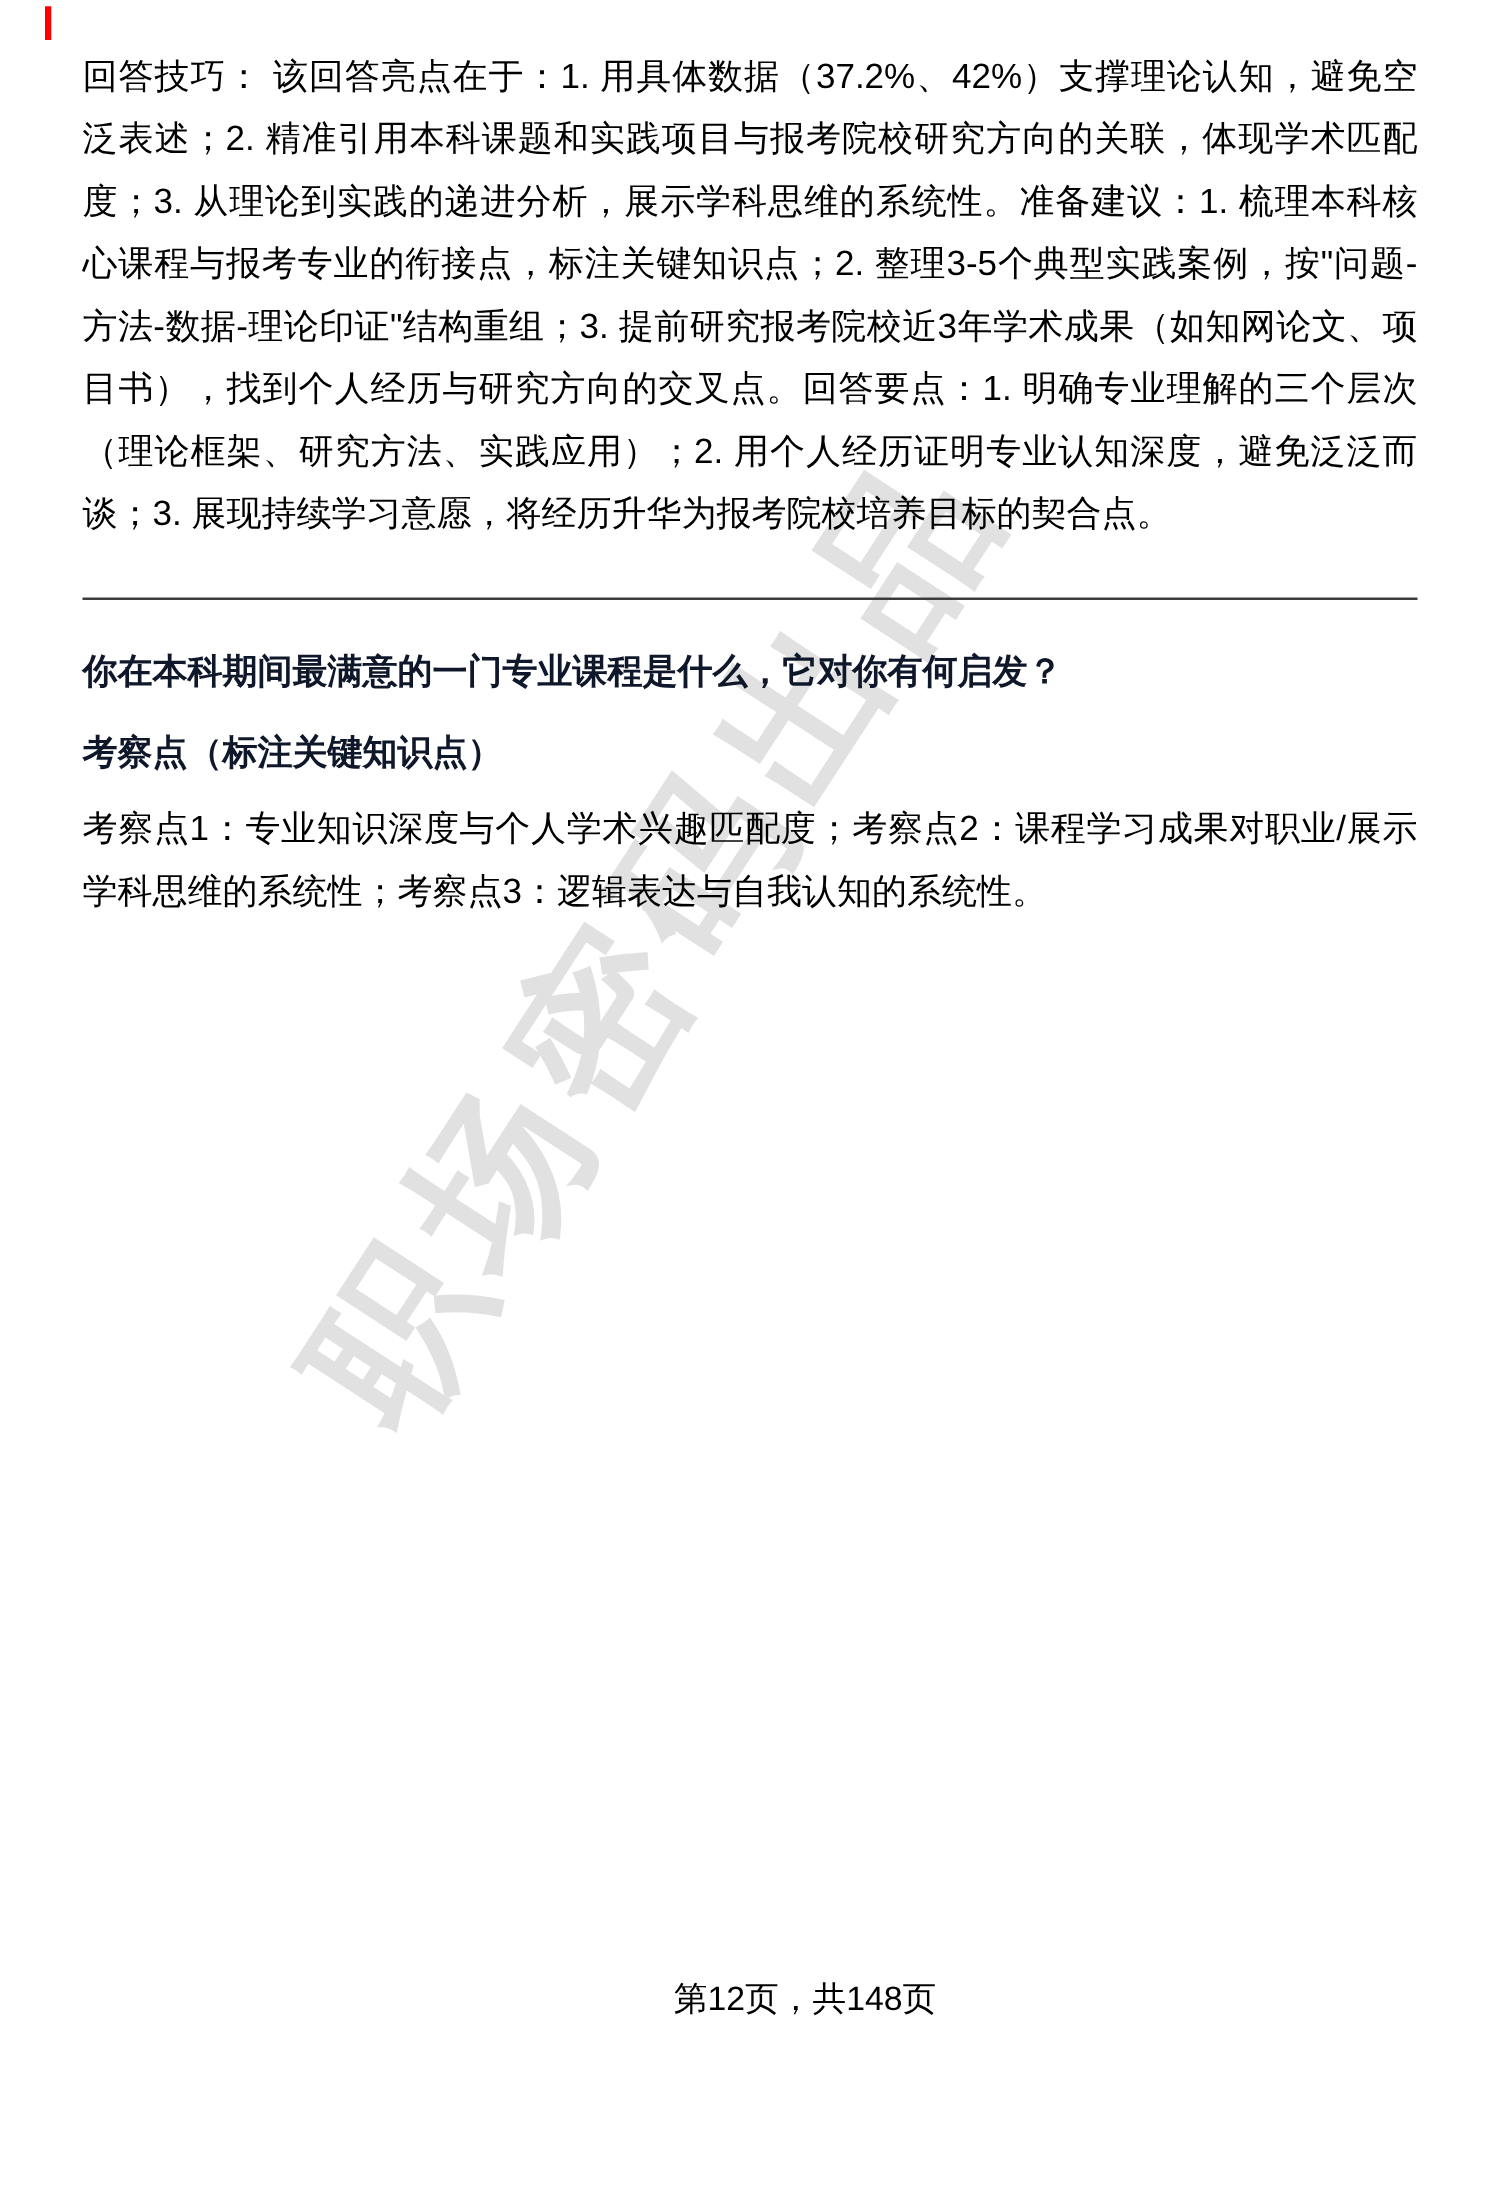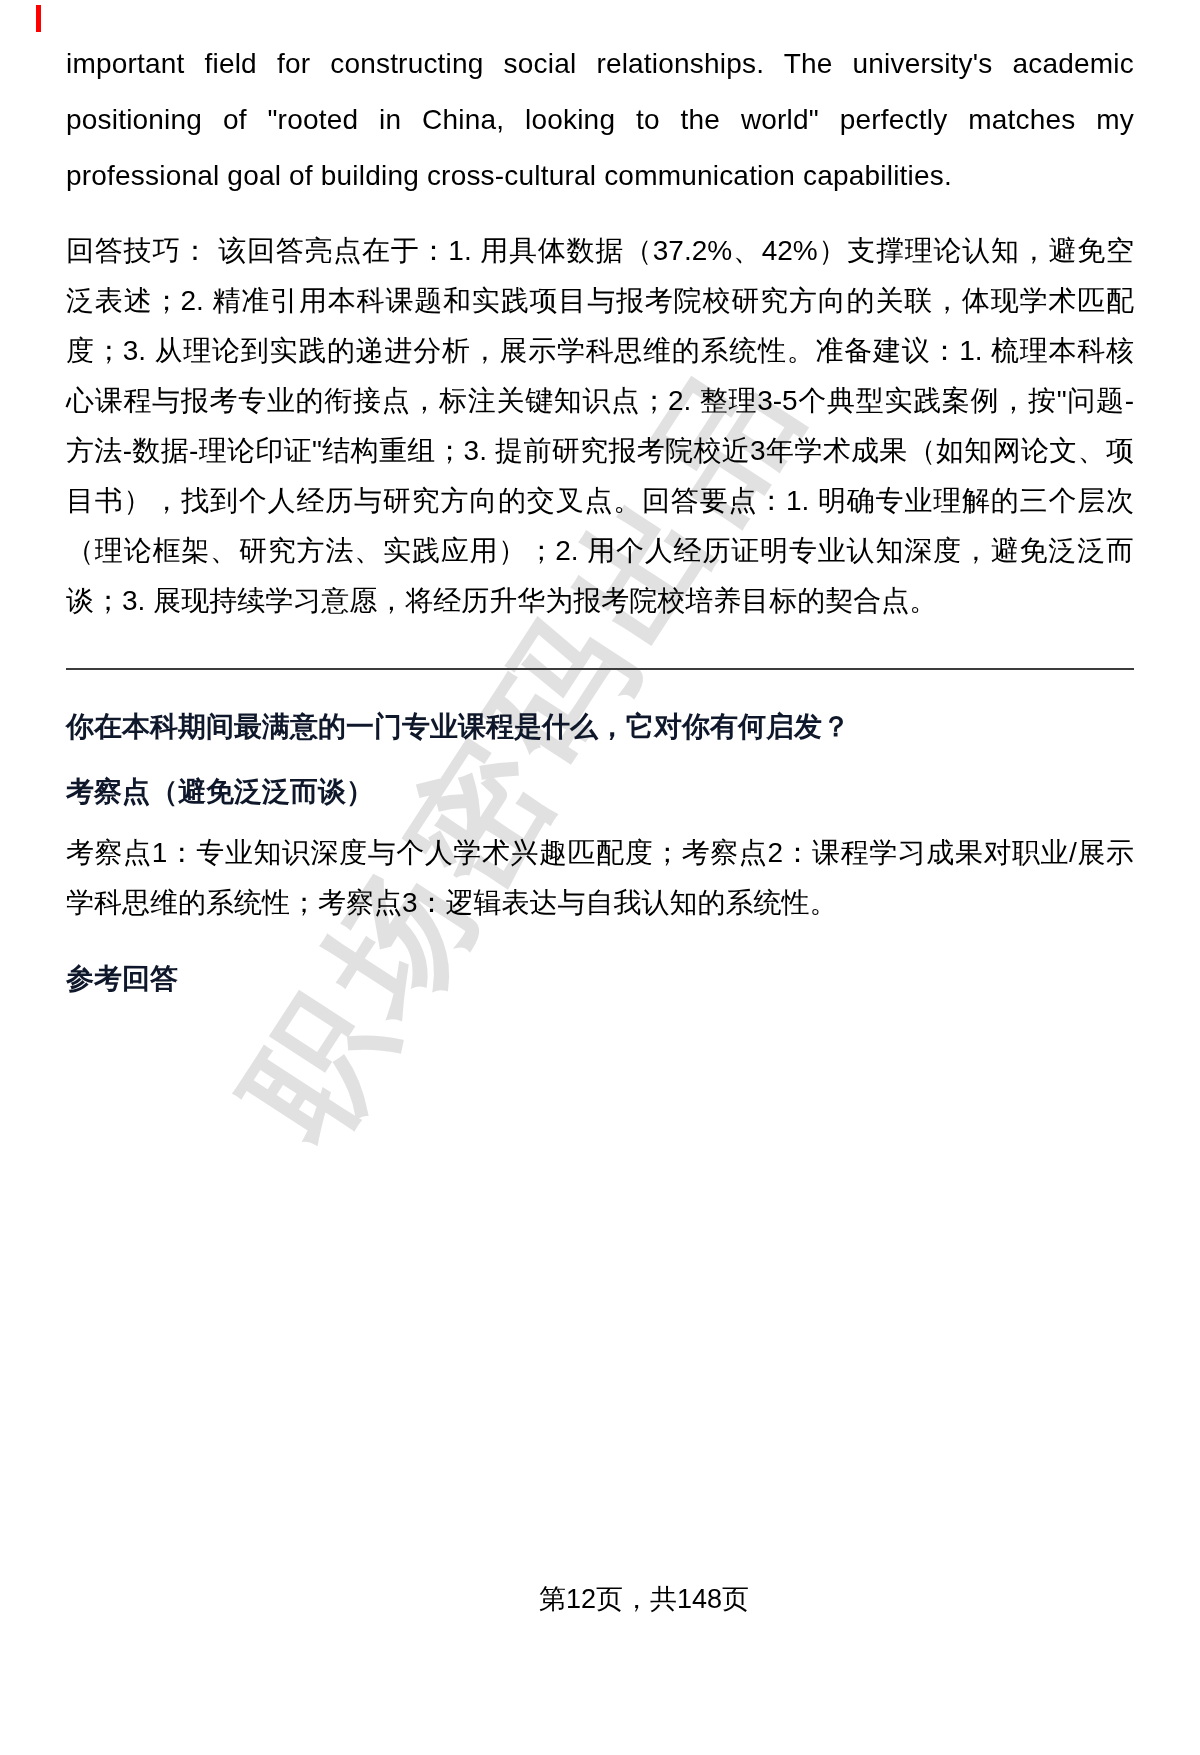--- a/index.html
+++ b/index.html
@@ -83,32 +83,30 @@
 <body>
 
 <div class="page">
 
   <div class="change-bar"></div>
 
   <div class="watermark">职场密码出品</div>
 
   <div class="content">
 
-    <p class="para en">important field for constructing social relationships. The university's academic positioning of "rooted in China, looking to the world" perfectly matches my professional goal of building cross-cultural communication capabilities.</p>
 
     <p class="para">回答技巧： 该回答亮点在于：1. 用具体数据（37.2%、42%）支撑理论认知，避免空泛表述；2. 精准引用本科课题和实践项目与报考院校研究方向的关联，体现学术匹配度；3. 从理论到实践的递进分析，展示学科思维的系统性。准备建议：1. 梳理本科核心课程与报考专业的衔接点，标注关键知识点；2. 整理3-5个典型实践案例，按"问题-方法-数据-理论印证"结构重组；3. 提前研究报考院校近3年学术成果（如知网论文、项目书），找到个人经历与研究方向的交叉点。回答要点：1. 明确专业理解的三个层次（理论框架、研究方法、实践应用）；2. 用个人经历证明专业认知深度，避免泛泛而谈；3. 展现持续学习意愿，将经历升华为报考院校培养目标的契合点。</p>
 
     <hr class="divider">
 
     <h2 class="heading question">你在本科期间最满意的一门专业课程是什么，它对你有何启发？</h2>
 
-    <h2 class="heading">考察点（避免泛泛而谈）</h2>
+    <h2 class="heading">考察点（标注关键知识点）</h2>
 
     <p class="para">考察点1：专业知识深度与个人学术兴趣匹配度；考察点2：课程学习成果对职业/展示学科思维的系统性；考察点3：逻辑表达与自我认知的系统性。</p>
 
-    <h2 class="heading">参考回答</h2>
 
 
   </div>
 
   <div class="footer">第12页，共148页</div>
 
 </div>
 
 </body></html>

